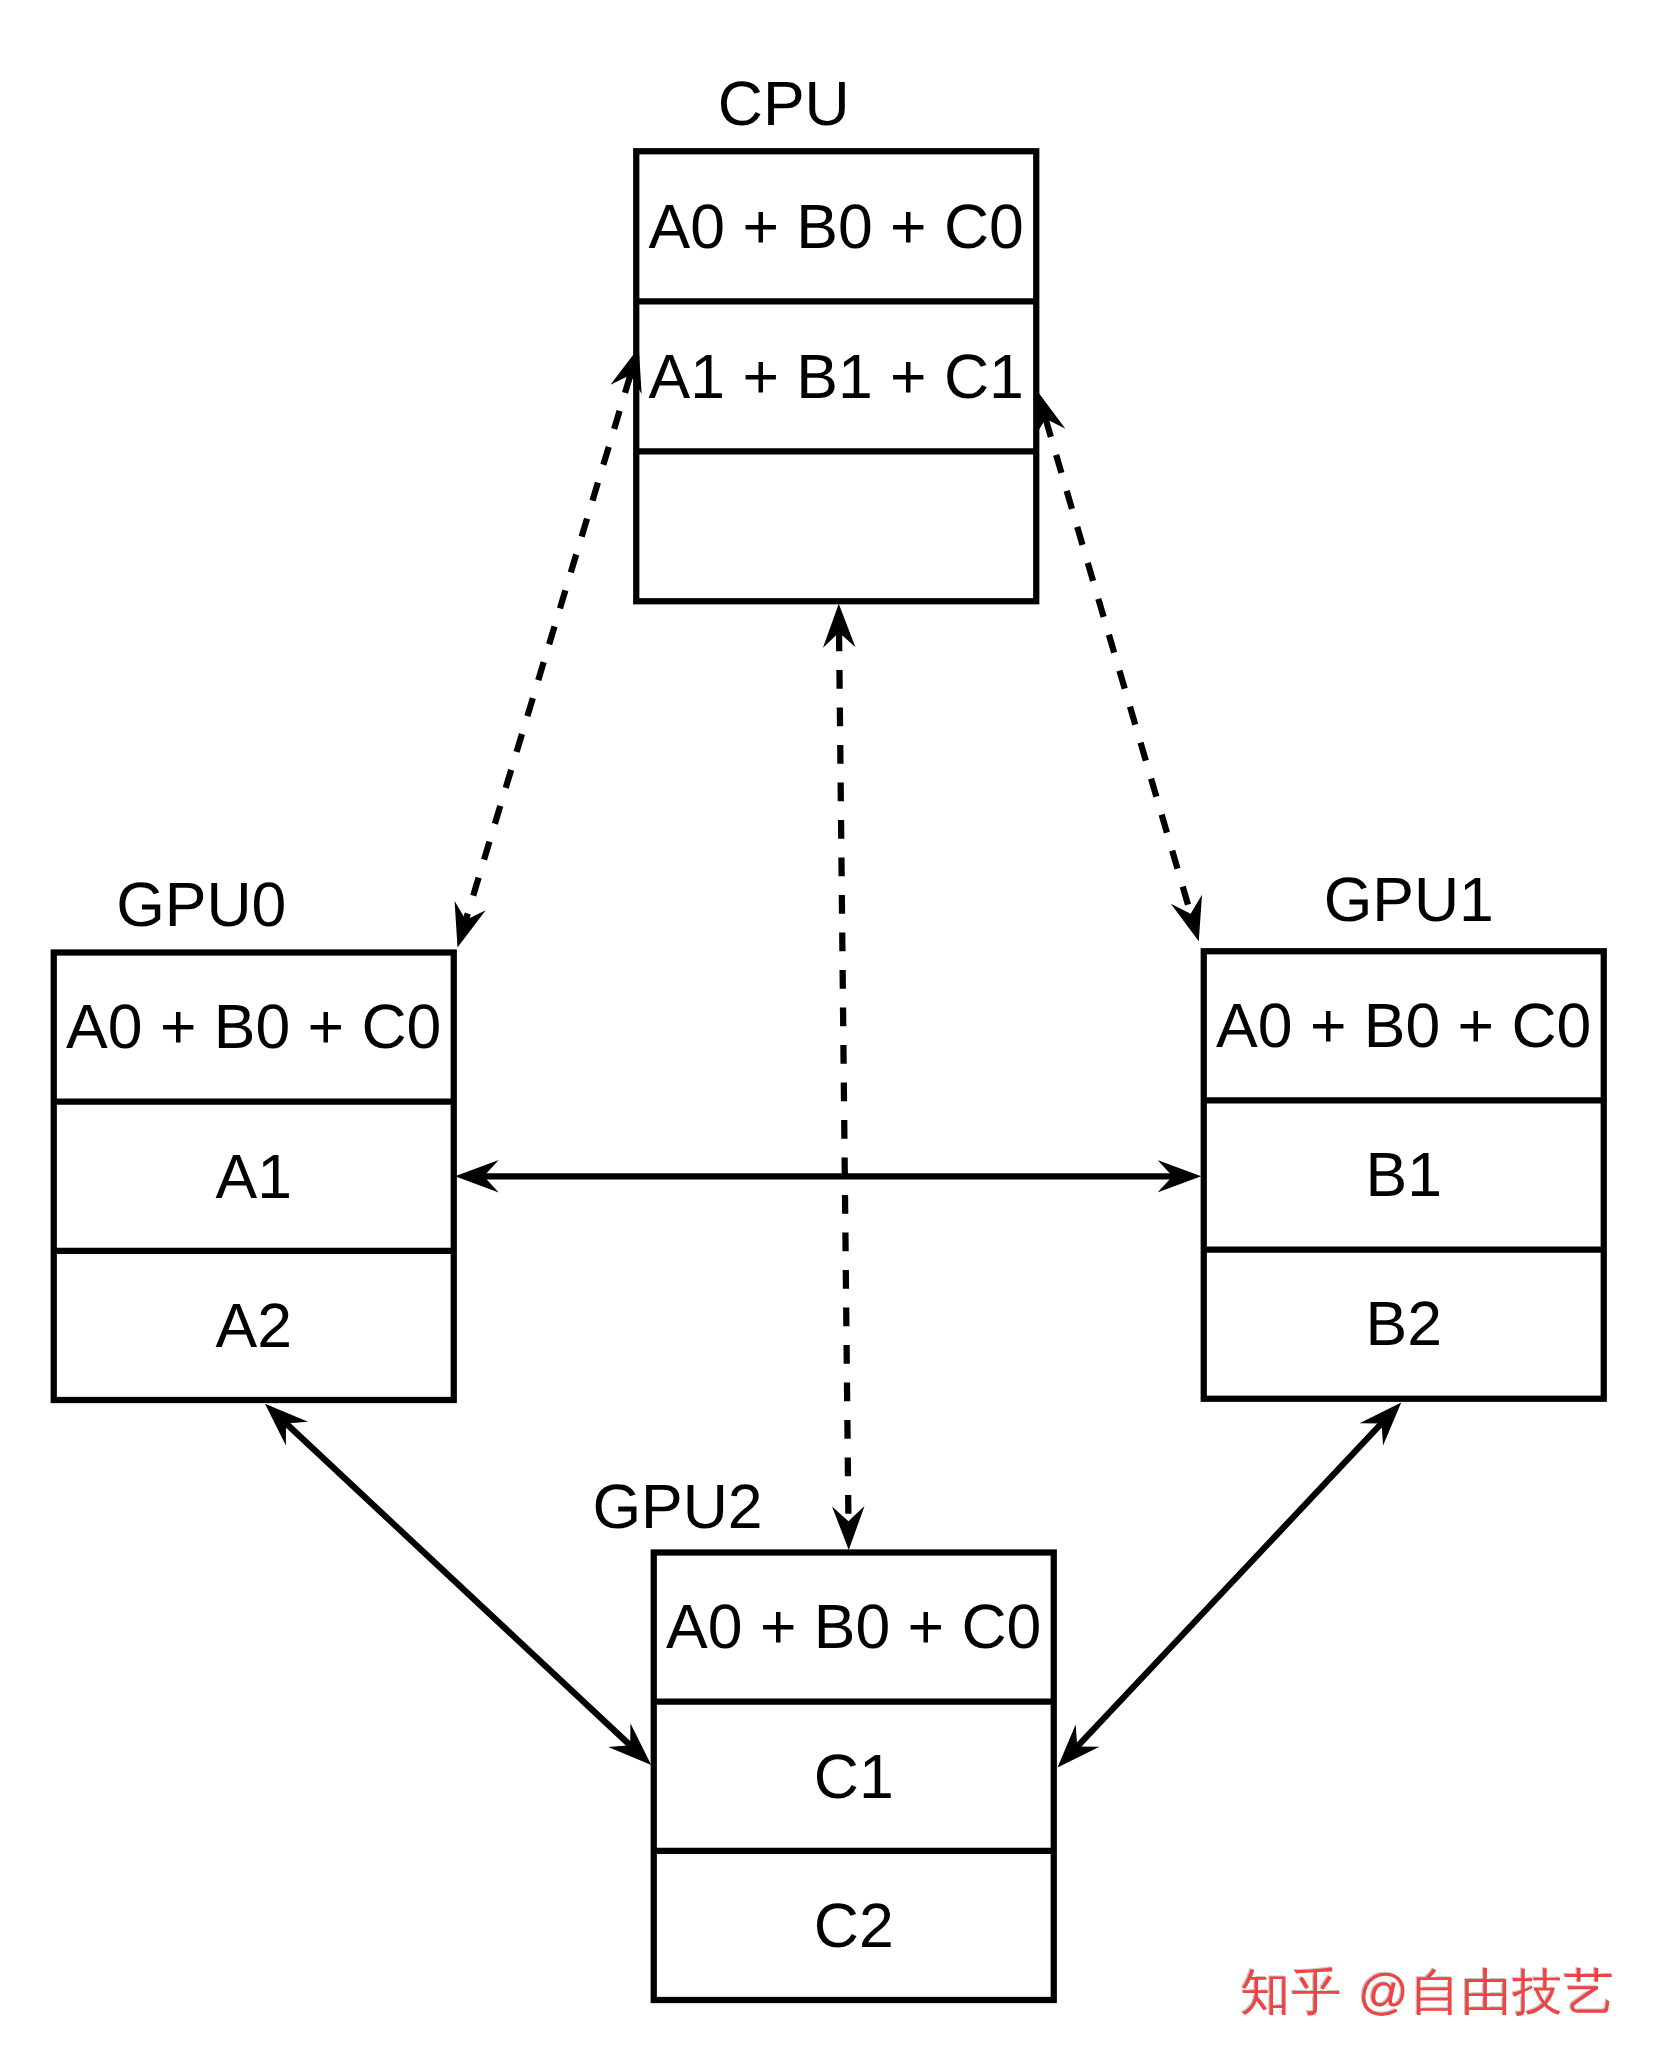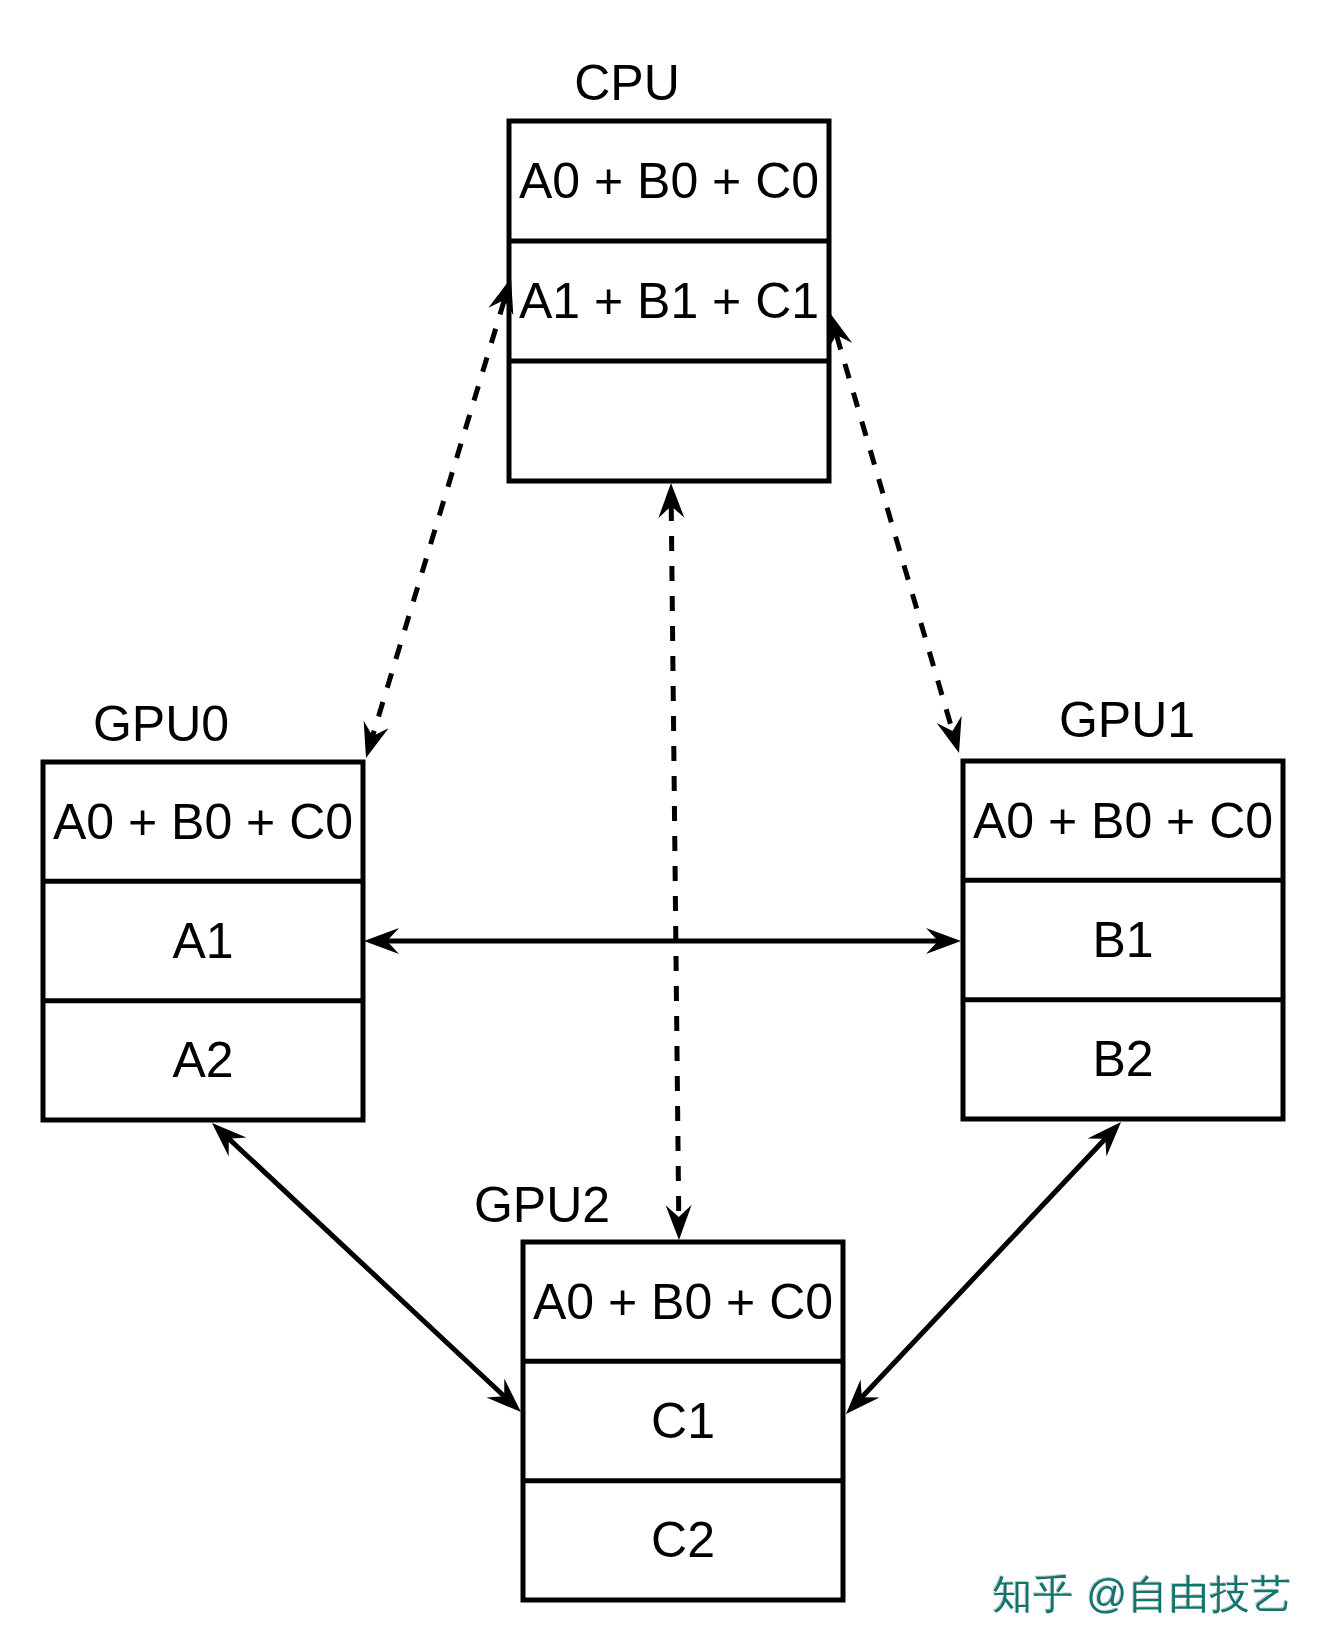--- a/index.html
+++ b/index.html
@@ -11,21 +11,21 @@
   .box{fill:#ffffff;stroke:#000000;stroke-width:5;}
   .divider{stroke:#000000;stroke-width:5;}
   .edge{stroke:#000000;stroke-width:5;fill:none;}
   .edge.dashed{stroke-dasharray:15 15;}
   .node-title,.cell-text{
     fill:#000000;font-size:50px;text-anchor:middle;
     font-family:"Liberation Sans",sans-serif;
   }
   .watermark{
     position:absolute;right:32px;bottom:30px;
-    font-size:40px;line-height:1;color:#0f766e;letter-spacing:1px;
+    font-size:40px;line-height:1;color:#ef4444;letter-spacing:1px;
     text-shadow:2px 2px 0 #ffffff,-1px -1px 0 #c6c6c6;
     font-family:"Liberation Sans",sans-serif;
     user-select:none;
   }
 </style>
 </head>
 <body>
 
 <svg id="diagram" width="1324" height="1644" viewBox="0 0 1324 1644" xmlns="http://www.w3.org/2000/svg">
   <defs>

